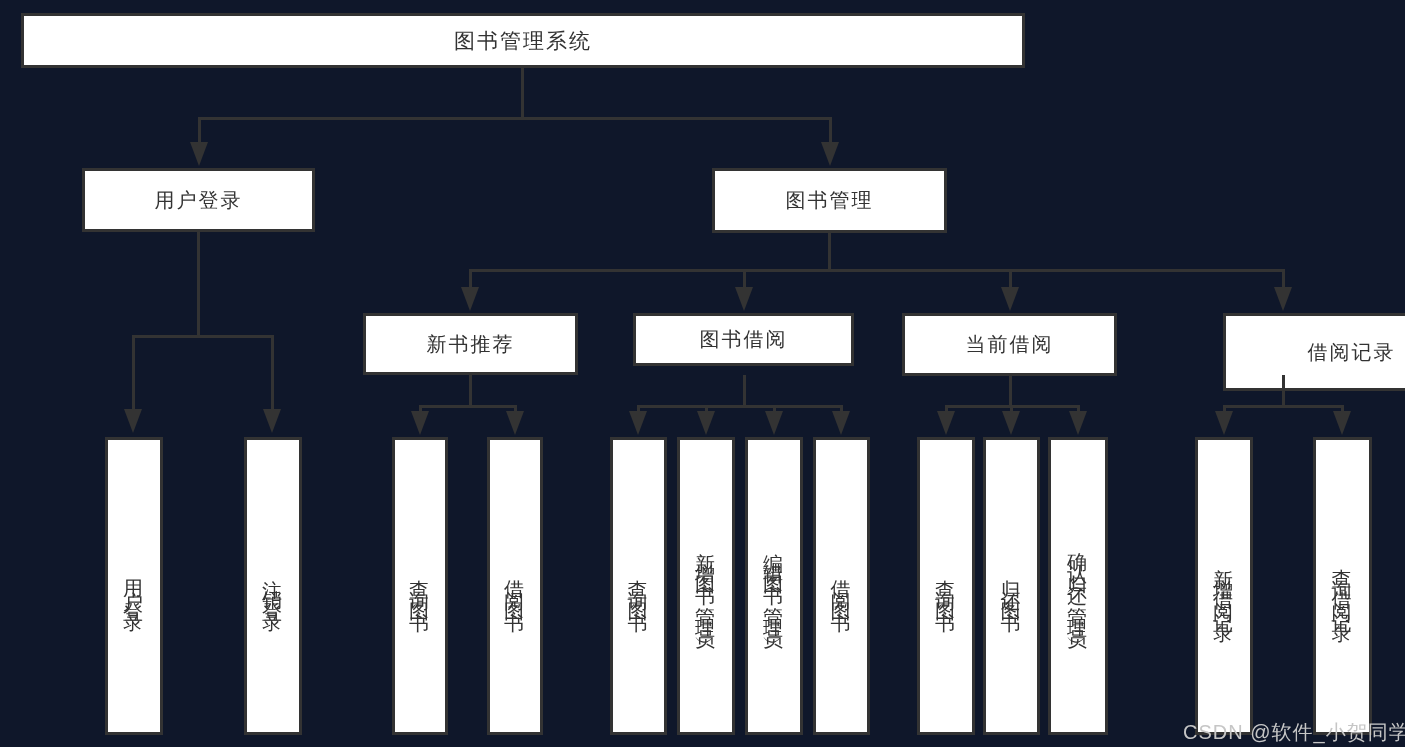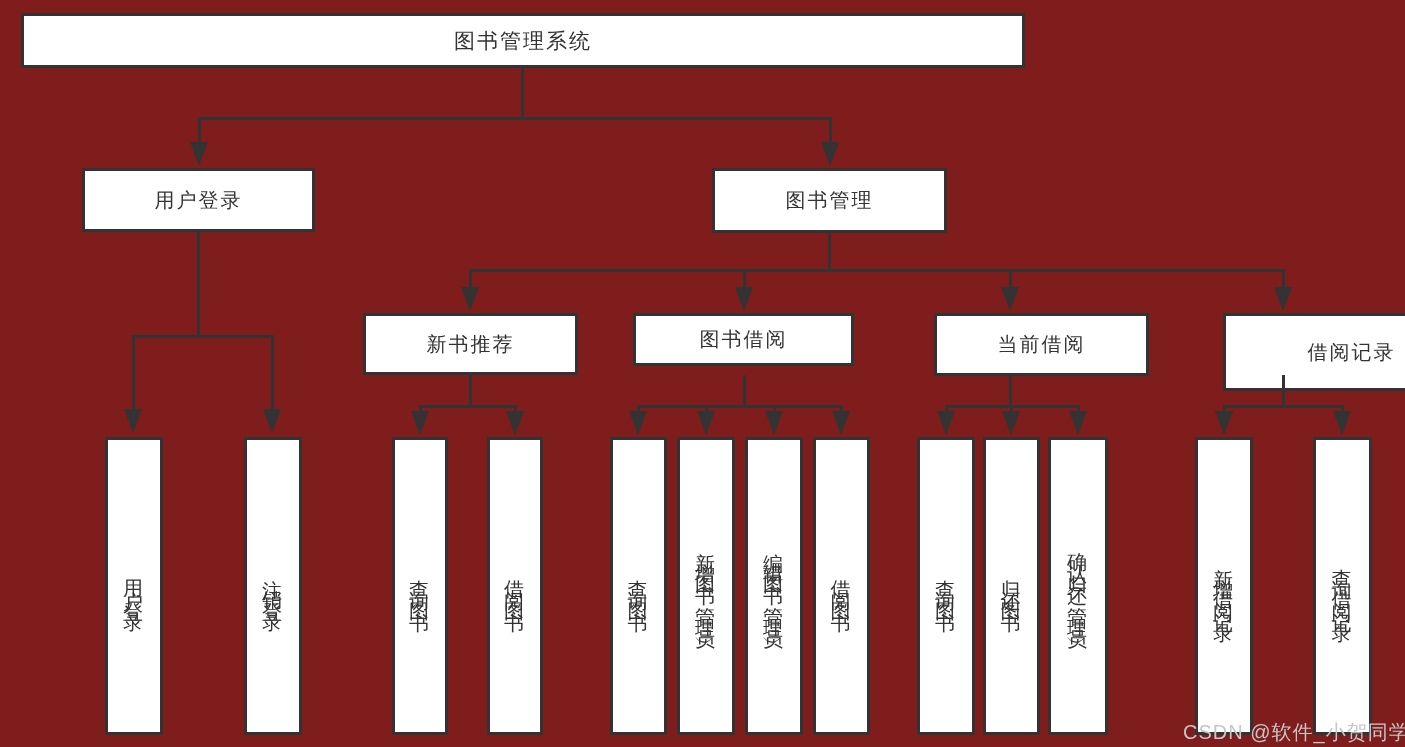--- a/index.html
+++ b/index.html
@@ -1,17 +1,17 @@
 <!DOCTYPE html>
 <html><head>
 <meta charset="utf-8">
 <style>
   html,body{margin:0;padding:0;background:#ffffff;}
   .canvas{
-    position:relative;width:1405px;height:747px;background:#7f1d1d;
+    position:relative;width:1405px;height:747px;background:#0f172a;
     font-family:"Liberation Sans",sans-serif;color:#333333;overflow:hidden;
   }
   .box{
     position:absolute;box-sizing:border-box;border:3px solid #333333;background:#ffffff;
     display:flex;align-items:center;justify-content:center;
     font-size:20px;letter-spacing:2px;color:#333333;
   }
   .leaf{
     position:absolute;box-sizing:border-box;border:3px solid #333333;background:#ffffff;
     display:flex;align-items:center;justify-content:center;
@@ -41,21 +41,21 @@
   <div class="box title-box" style="left:21px;top:13px;width:1004px;height:55px;">图书管理系统</div>
 
   <div class="box" style="left:82px;top:168px;width:233px;height:64px;">用户登录</div>
 
   <div class="box" style="left:363px;top:313px;width:215px;height:62px;">新书推荐</div>
 
   <div class="box" style="left:712px;top:168px;width:235px;height:65px;">图书管理</div>
 
   <div class="box" style="left:633px;top:313px;width:221px;height:53px;">图书借阅</div>
 
-  <div class="box" style="left:902px;top:313px;width:215px;height:63px;margin-left:32px;">当前借阅</div>
+  <div class="box" style="left:902px;top:313px;width:215px;height:63px;">当前借阅</div>
 
   <div class="box" style="left:1223px;top:313px;width:223px;height:78px;padding-left:34px;">借阅记录</div>
 
   <div class="leaf" style="left:105px;top:437px;width:58px;height:298px;">
     <span class="vtext">用户登录</span>
     </div>
   <div class="leaf" style="left:244px;top:437px;width:58px;height:298px;">
     <span class="vtext">注销登录</span>
     </div>
 

